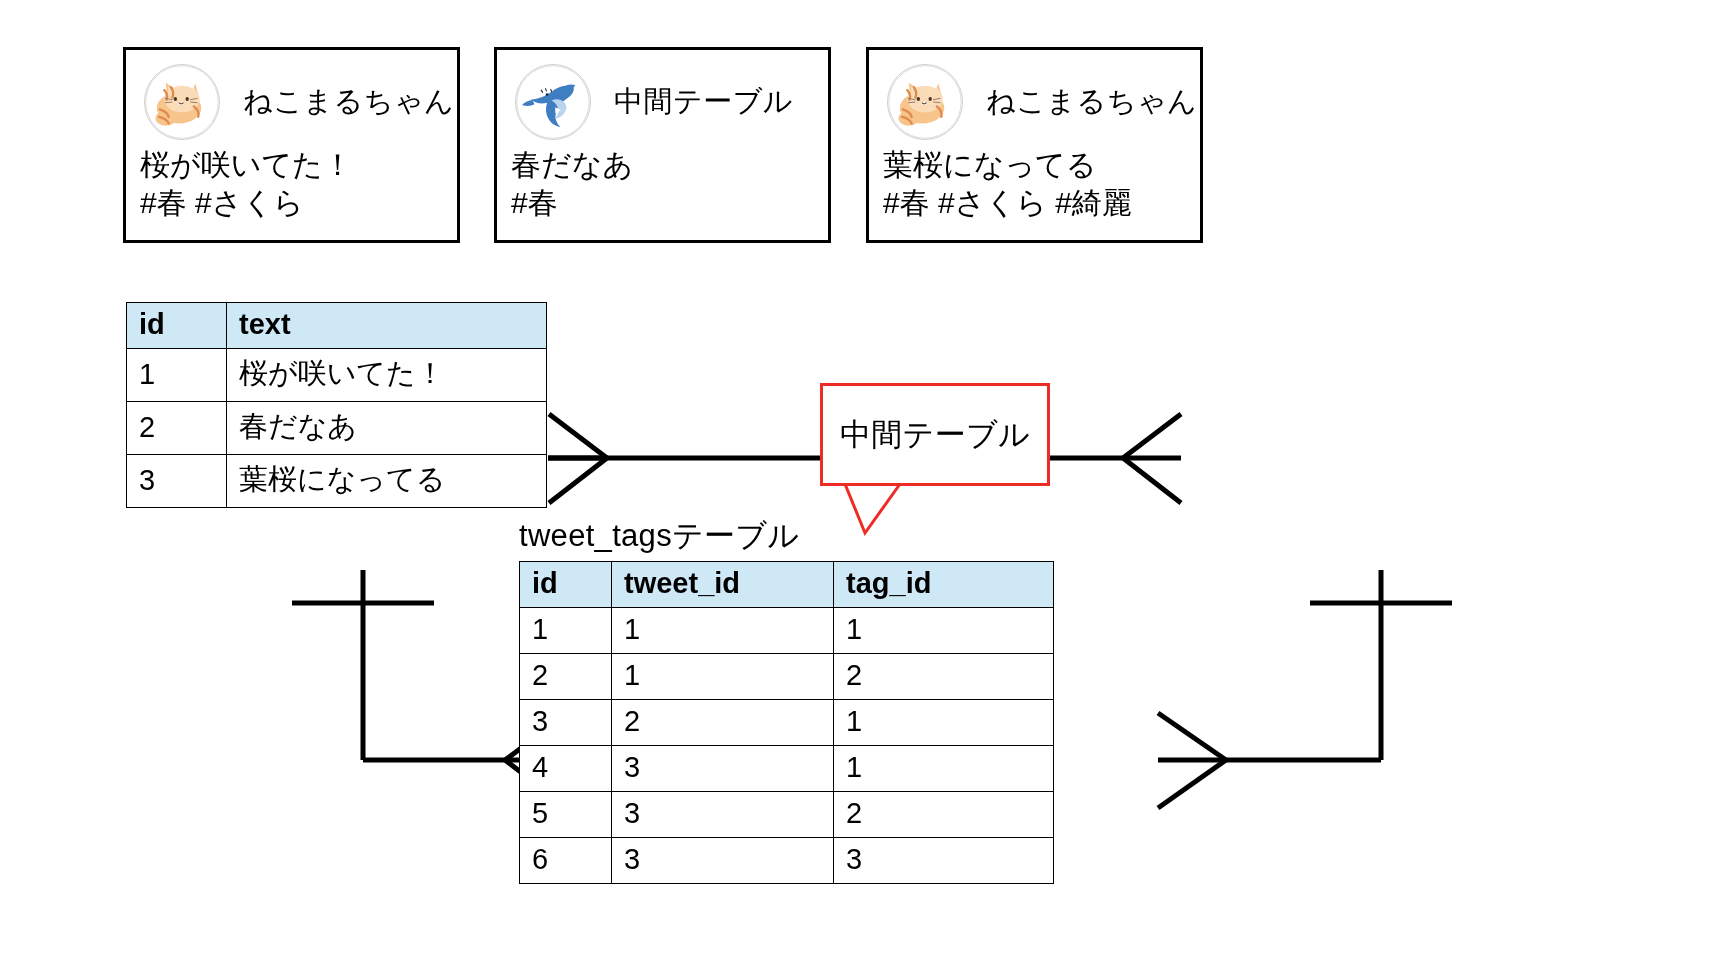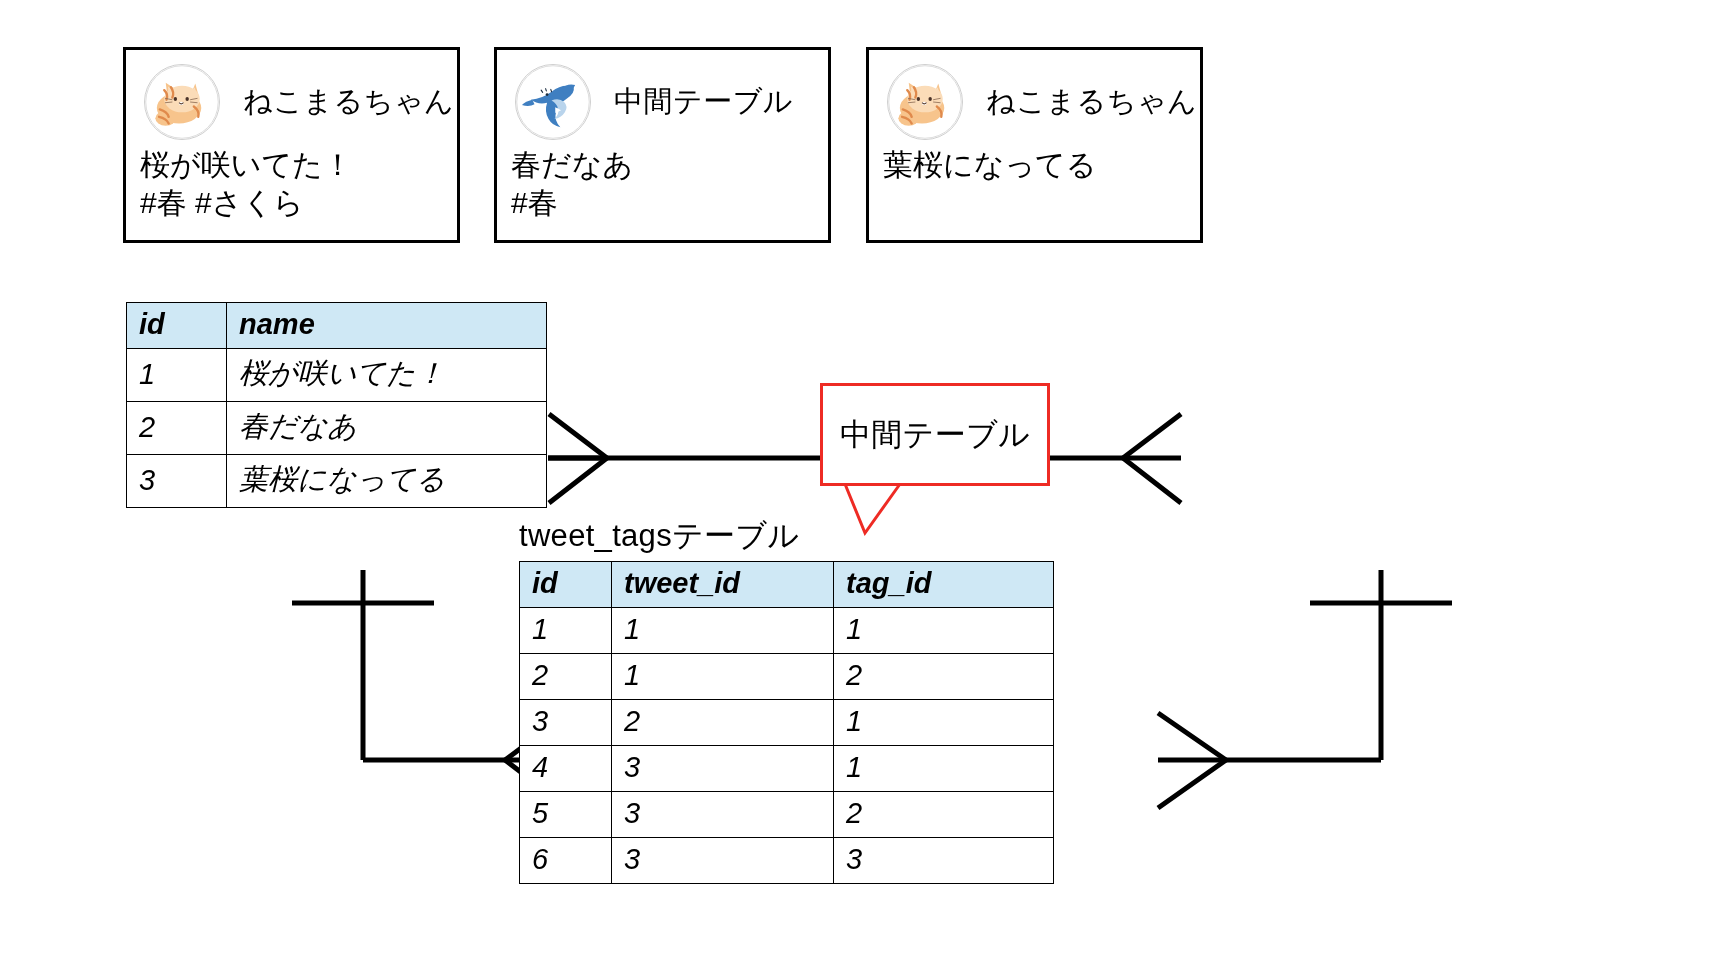--- a/index.html
+++ b/index.html
@@ -60,21 +60,20 @@
   .tbl-caption {
     font-size: 31px;
     margin-bottom: 4px;
     white-space: nowrap;
     letter-spacing: 0.3px;
   }
   table.db {
     border-collapse: collapse;
     background: #404040;
     table-layout: fixed;
-    font-style: italic;
   }
   table.db th, table.db td {
     border: 1.6px solid #000000;
     font-size: 29px;
     font-weight: normal;
     text-align: left;
     padding: 5px 10px 7px 12px;
     height: 38px;
     box-sizing: border-box;
     white-space: nowrap;
@@ -200,21 +199,21 @@
             <ellipse cx="57" cy="46" rx="2.3" ry="2.8" fill="#4a3328"></ellipse>
             <ellipse cx="49" cy="52" rx="3.2" ry="2.2" fill="#ffffff"></ellipse>
             <path d="M46 51 q3 3 6 0" stroke="#5a4032" stroke-width="1.4" fill="none"></path>
             <path d="M27 45 L37 47 M27 51 L37 50" stroke="#8a6a52" stroke-width="1.1"></path>
             <path d="M71 45 L61 47 M71 51 L61 50" stroke="#8a6a52" stroke-width="1.1"></path>
           </g>
         </svg>
       </span>
       <span class="tweet-author">ねこまるちゃん</span>
     </div>
-    <div class="tweet-body"><span>葉桜になってる</span><br></div>
+    <div class="tweet-body"><span>葉桜になってる</span><br><span>#春 #さくら #綺麗</span></div>
   </div>
 
   <svg id="lines" viewBox="0 0 1714 954">
 
     <line x1="548" y1="458" x2="820" y2="458"></line>
 
     <line x1="548" y1="458" x2="548" y2="458"></line>
     <polyline points="549,414 607,458 549,503"></polyline>
     <line x1="548" y1="458" x2="607" y2="458"></line>
 
@@ -241,21 +240,21 @@
 
   <div class="tbl-wrap" style="left:126px; top:302px;">
     <table class="db" style="width:420px;">
       <colgroup>
           <col style="width:100px">
           <col style="width:320px">
         </colgroup>
       <thead>
         <tr>
           <th>id</th>
-          <th>name</th>
+          <th>text</th>
         </tr>
       </thead>
       <tbody>
         <tr>
           <td>1</td>
           <td>桜が咲いてた！</td>
         </tr>
         <tr>
           <td>2</td>
           <td>春だなあ</td>

